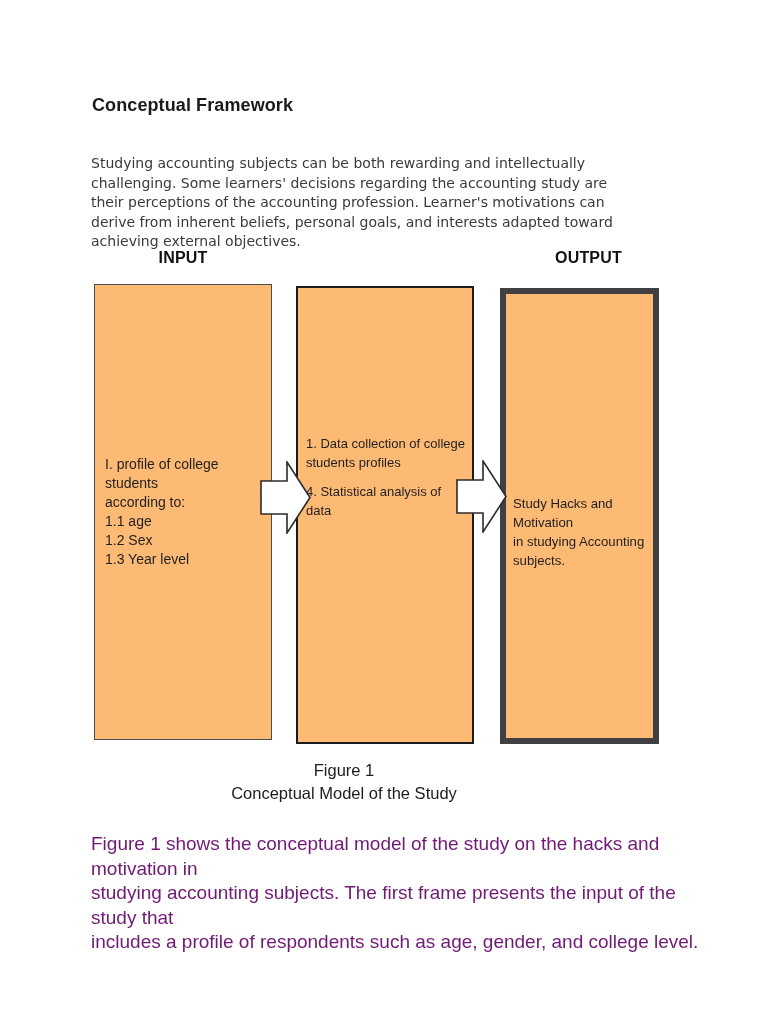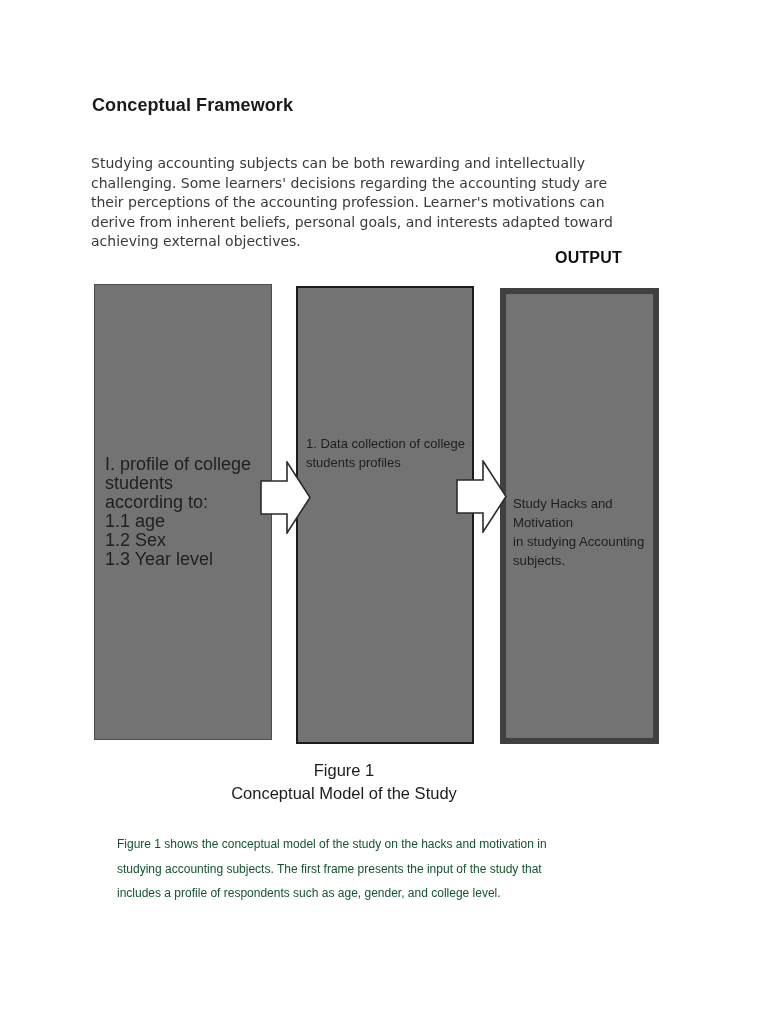--- a/index.html
+++ b/index.html
@@ -45,38 +45,38 @@
     font-weight: bold;
     color: #111111;
     letter-spacing: 0.2px;
   }
   .col-label.input   { left: 94px;  width: 178px; }
   .col-label.process { left: 296px; width: 178px; }
   .col-label.output  { left: 500px; width: 177px; }
 
   .diagram-box {
     box-sizing: border-box;
-    background: #737373;
+    background: #fdba74;
     z-index: 1;
   }
   .input-box {
     left: 94px; top: 284px; width: 178px; height: 456px;
     border: 1.5px solid #4d4d4d;
   }
   .process-box {
     left: 296px; top: 286px; width: 178px; height: 458px;
     border: 2px solid #1c1c1c;
   }
   .output-box {
     left: 500px; top: 288px; width: 159px; height: 456px;
     border: 6px solid #404040;
   }
   .box-text {
     position: absolute;
-    font-size: 18px;
+    font-size: 14px;
     line-height: 19px;
     color: #1f1f1f;
     white-space: pre-line;
   }
   .input-box .box-text  { left: 10px; top: 170px; right: 4px; }
   .output-box .box-text { left: 7px;  top: 200px; right: 2px; font-size: 13.2px; }
   .process-items { position: absolute; left: 8px; top: 146px; right: 3px; }
   .process-item {
     font-size: 13px;
     line-height: 19px;
@@ -95,54 +95,55 @@
     font-size: 16.5px;
     color: #1c1c1c;
   }
   .caption-line1 { top: 761px; }
   .caption-line2 { top: 784px; }
 
   .body-paragraph {
     left: 91px;
     top: 832px;
     width: 630px;
-    font-size: 12px;
+    font-size: 19px;
     line-height: 24.5px;
-    color: #14532d;
+    color: #701a75;
     white-space: pre-line;
-    margin-left: 26px;
   }
 </style>
 </head>
 <body>
 
 <div class="page">
 
   <div class="abs section-heading">Conceptual Framework</div>
 
   <div class="abs intro-paragraph">Studying accounting subjects can be both rewarding and intellectually
 challenging. Some learners' decisions regarding the accounting study are
 their perceptions of the accounting profession. Learner's motivations can
 derive from inherent beliefs, personal goals, and interests adapted toward
 achieving external objectives.</div>
 
+  <div class="abs col-label input">INPUT</div>
   <div class="abs col-label output">OUTPUT</div>
 
   <div class="abs diagram-box input-box">
     <div class="box-text">I. profile of college students
 according to:
 1.1 age
 1.2 Sex
 1.3 Year level</div>
   </div>
 
   <div class="abs diagram-box process-box">
     <div class="process-items">
       <p class="process-item">1. Data collection of college
 students profiles</p>
+      <p class="process-item">4. Statistical analysis of data</p>
     </div>
   </div>
 
   <div class="abs diagram-box output-box">
     <div class="box-text">Study Hacks and Motivation
 in studying Accounting
 subjects.</div>
   </div>
 
   <svg class="abs flow-arrow arrow-1" width="51" height="73" viewBox="0 0 51 73">

